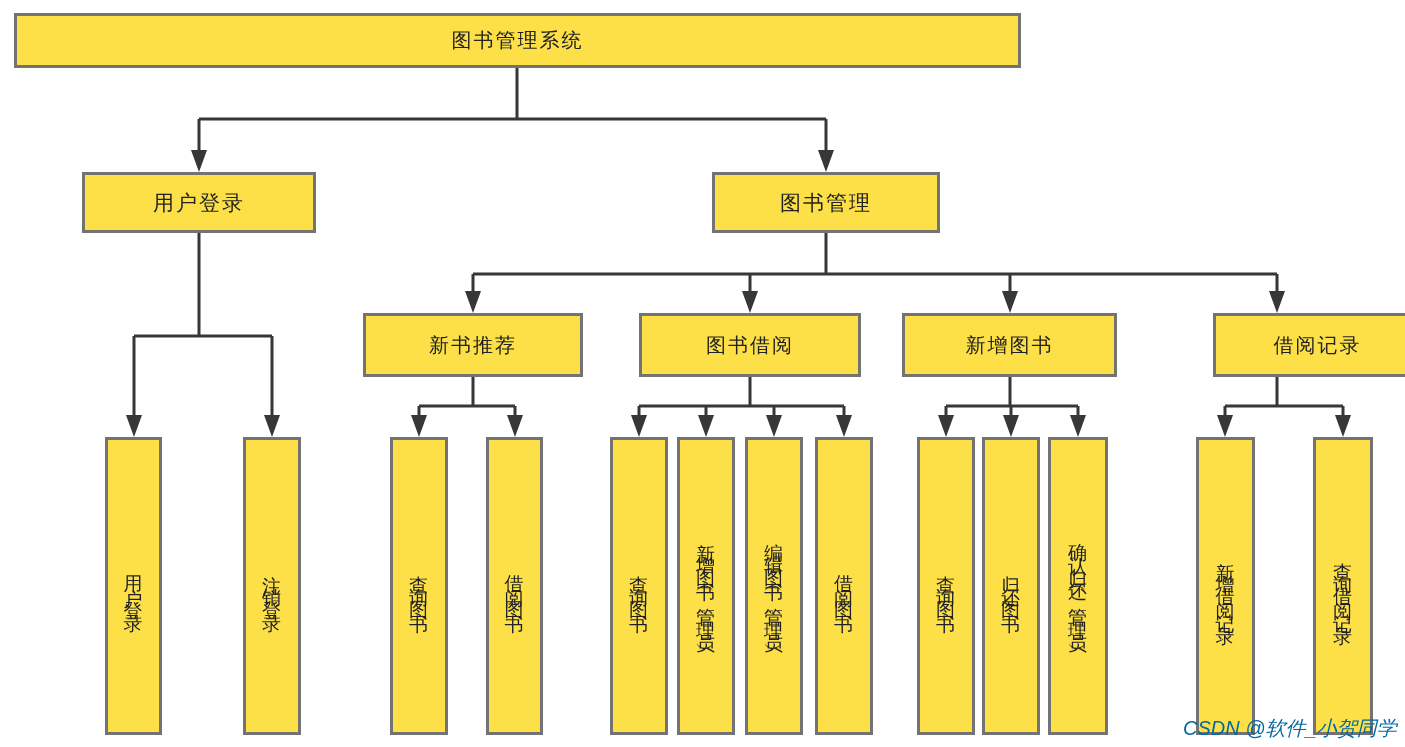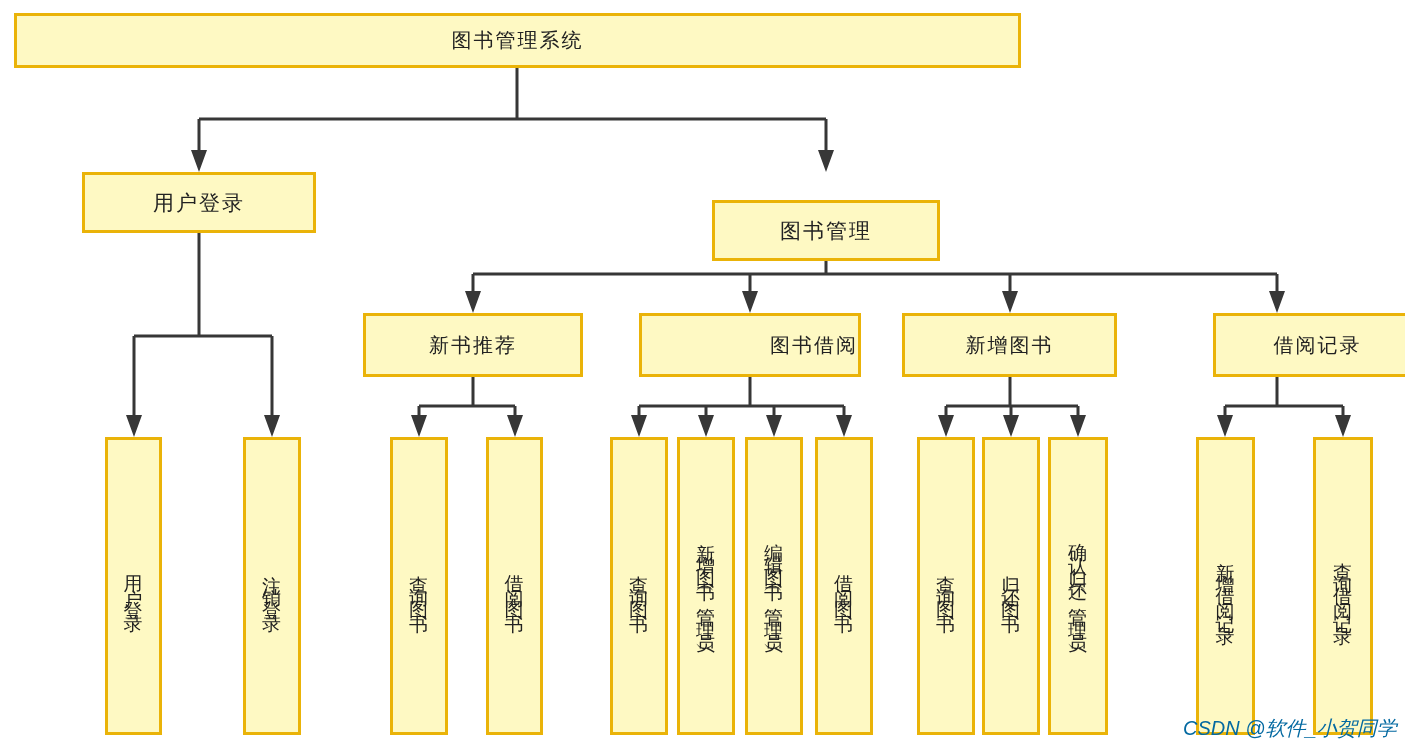--- a/index.html
+++ b/index.html
@@ -17,22 +17,22 @@
   }
   #connectors {
     position: absolute;
     left: 0;
     top: 0;
     z-index: 1;
   }
   .box {
     position: absolute;
     box-sizing: border-box;
-    border: 3px solid #eab308;
-    background: #fef9c3;
+    border: 3px solid #737373;
+    background: #fde047;
     display: flex;
     align-items: center;
     justify-content: center;
     z-index: 2;
   }
   .box .hlabel {
     color: #222222;
     font-size: 20px;
     letter-spacing: 2px;
     white-space: nowrap;
@@ -94,28 +94,28 @@
          M1335 415 L1351 415 L1343 437 Z"></path>
   </svg>
 
   <div class="box root" style="left:14px; top:13px; width:1007px; height:55px;">
     <span class="hlabel">图书管理系统</span>
   </div>
 
   <div class="box lvl2" style="left:82px; top:172px; width:234px; height:61px;">
     <span class="hlabel">用户登录</span>
   </div>
-  <div class="box lvl2" style="left:712px; top:172px; width:228px; height:61px;margin-top:28px;">
+  <div class="box lvl2" style="left:712px; top:172px; width:228px; height:61px;">
     <span class="hlabel">图书管理</span>
   </div>
 
   <div class="box lvl3" style="left:363px; top:313px; width:220px; height:64px;">
     <span class="hlabel">新书推荐</span>
   </div>
-  <div class="box lvl3" style="left:639px; top:313px; width:222px; height:64px;justify-content:flex-end;">
+  <div class="box lvl3" style="left:639px; top:313px; width:222px; height:64px;">
     <span class="hlabel">图书借阅</span>
   </div>
   <div class="box lvl3" style="left:902px; top:313px; width:215px; height:64px;">
     <span class="hlabel">新增图书</span>
   </div>
   <div class="box lvl3" style="left:1173px; top:313px; width:209px; height:64px;margin-left:40px;">
     <span class="hlabel">借阅记录</span>
   </div>
 
   <div class="box leaf" style="left:105px; top:437px; width:57px; height:298px;">

